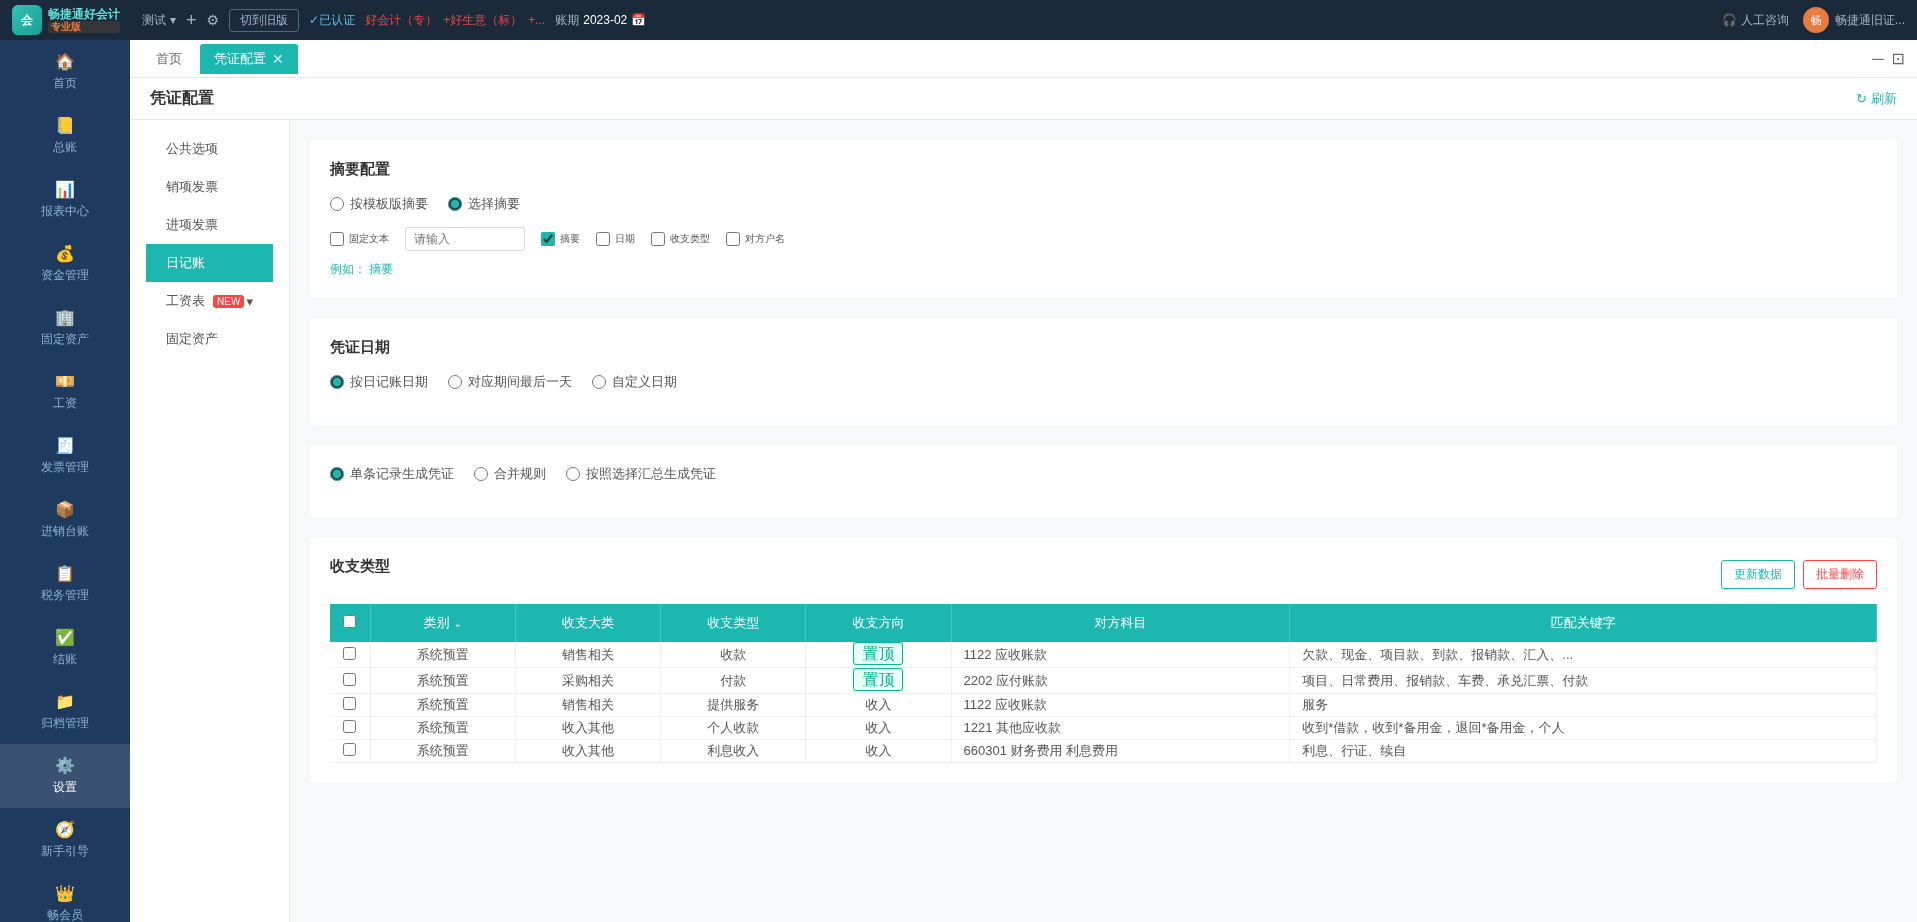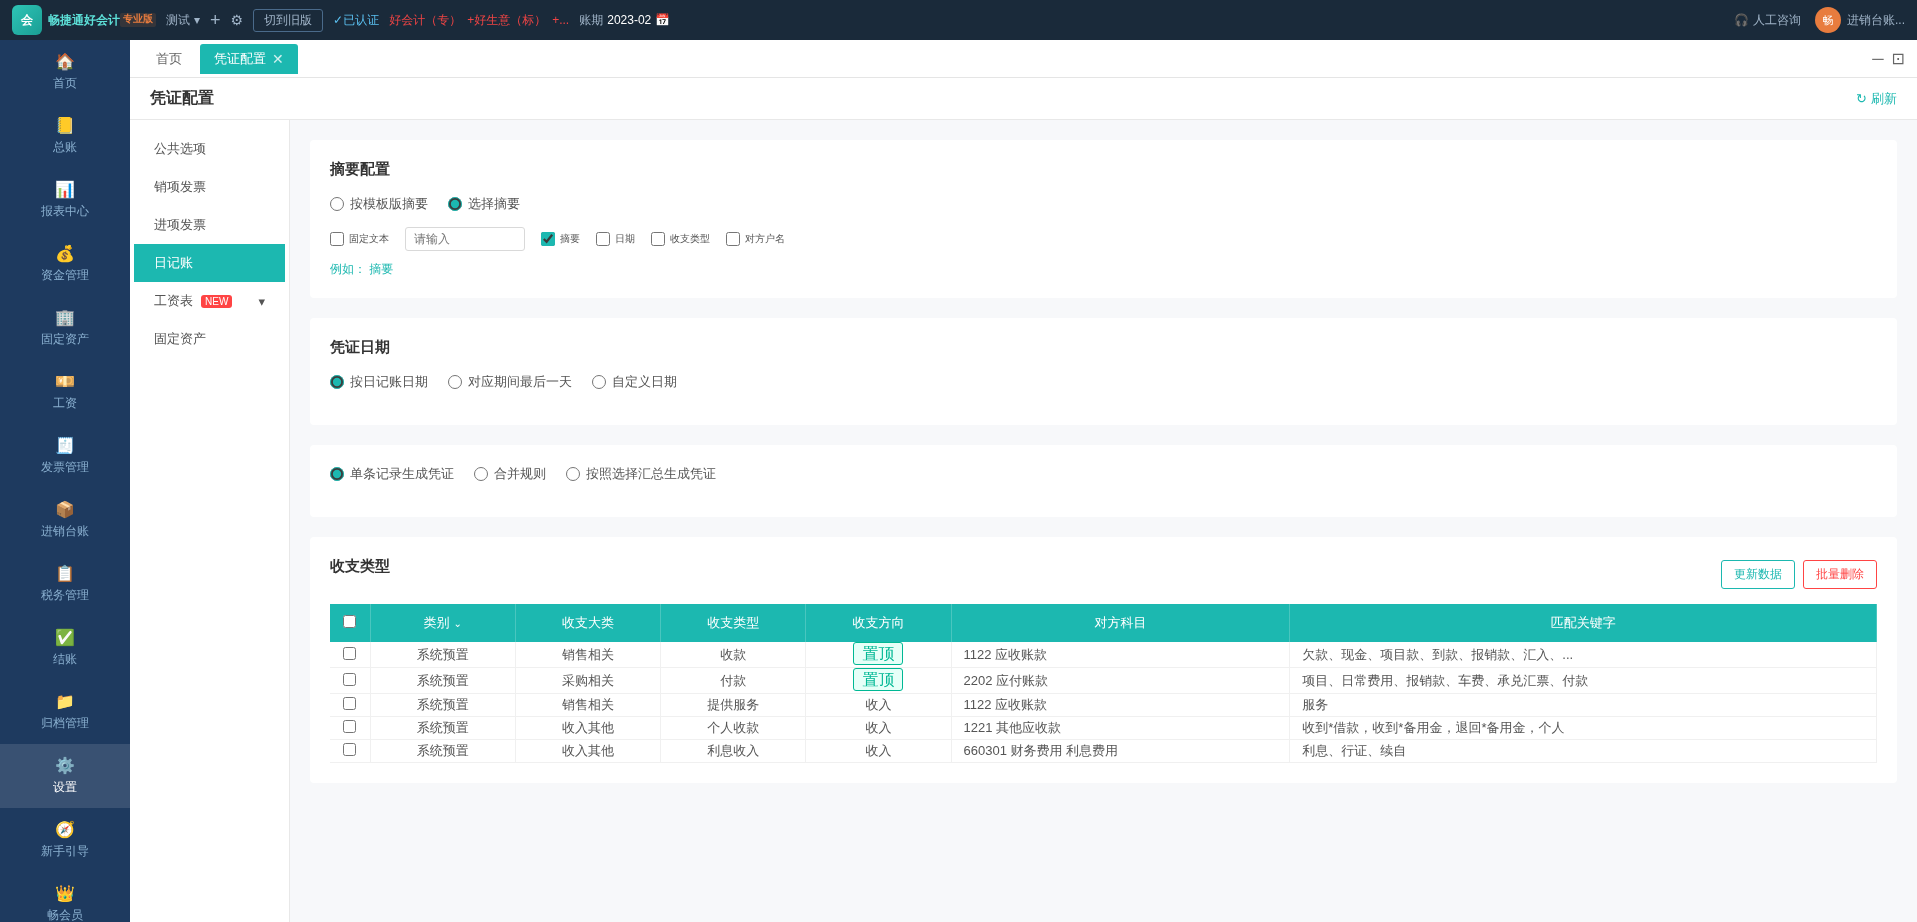--- a/index.html
+++ b/index.html
@@ -44,21 +44,21 @@
 
     
     .page-header { background: #fff; padding: 10px 20px; border-bottom: 1px solid #e8e8e8; display: flex; align-items: center; justify-content: space-between; flex-shrink: 0; }
     .page-title { font-size: 16px; font-weight: bold; color: #333; }
     .refresh-btn { color: #1cb8b0; font-size: 13px; cursor: pointer; display: flex; align-items: center; gap: 4px; }
 
     
     .main-content { display: flex; flex: 1; overflow: hidden; }
 
     
-    .left-nav { width: 160px; background: #fff; border-right: 1px solid #e8e8e8; flex-shrink: 0; padding: 10px 4px; }
+    .left-nav { width: 160px; background: #fff; border-right: 1px solid #e8e8e8; flex-shrink: 0; padding: 10px 16px; }
     .left-nav-item { padding: 10px 20px; font-size: 13px; color: #555; cursor: pointer; }
     .left-nav-item.active { background: #1cb8b0; color: #fff; }
     .left-nav-item-with-children { display: flex; align-items: center; justify-content: space-between; }
     .new-badge { background: #f44; color: #fff; font-size: 10px; padding: 1px 4px; border-radius: 3px; margin-left: 4px; }
 
     
     .right-content { flex: 1; overflow-y: auto; padding: 20px; background: #f7f8fa; }
 
     
     .section { background: #fff; border-radius: 4px; padding: 20px; margin-bottom: 20px; }
@@ -97,21 +97,21 @@
     .tag-green { background: #e6fff8; color: #00b894; border: 1px solid #00b894; padding: 2px 8px; border-radius: 3px; font-size: 16px; }
     .th-sort { display: flex; align-items: center; justify-content: center; gap: 4px; }
     .sort-icon { font-size: 10px; }
   </style>
 </head>
 <body>
 
 <div class="top-bar">
   <div class="top-bar-logo">
     <div class="logo-icon">会</div>
-    <div style="display:flex;flex-direction:row;line-height:1.2;">
+    <div style="display:flex;flex-direction:column;line-height:1.2;">
       <span style="font-size:12px;color:#5de0d8;">畅捷通好会计</span>
       <span style="font-size:10px;color:#e87c3e;background:#e87c3e22;padding:0 3px;border-radius:2px;">专业版</span>
     </div>
   </div>
   <div class="top-bar-company">
     <span>测试</span>
     <span>▾</span>
   </div>
   <span class="top-bar-plus">+</span>
   <span class="top-bar-settings">⚙</span>
@@ -129,21 +129,21 @@
   </div>
   <div class="top-bar-right">
     <div class="top-bar-service">
       <span>🎧</span>
       <span>人工咨询</span>
     </div>
     <div class="top-bar-user">
       <div class="user-avatar">
         <span>畅</span>
       </div>
-      <span>进销台账...</span>
+      <span>畅捷通旧证...</span>
     </div>
   </div>
 </div>
 
 <div class="main-layout">
 
   <div class="sidebar">
     <div class="sidebar-item">
       <span class="sidebar-icon">🏠</span>
       <span>首页</span>

